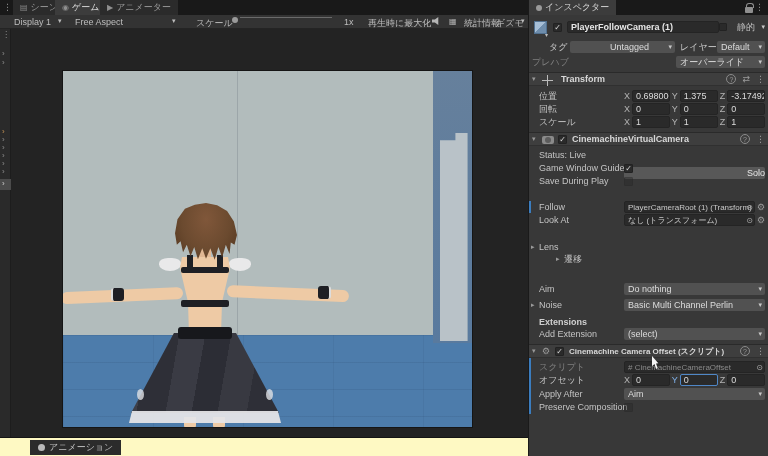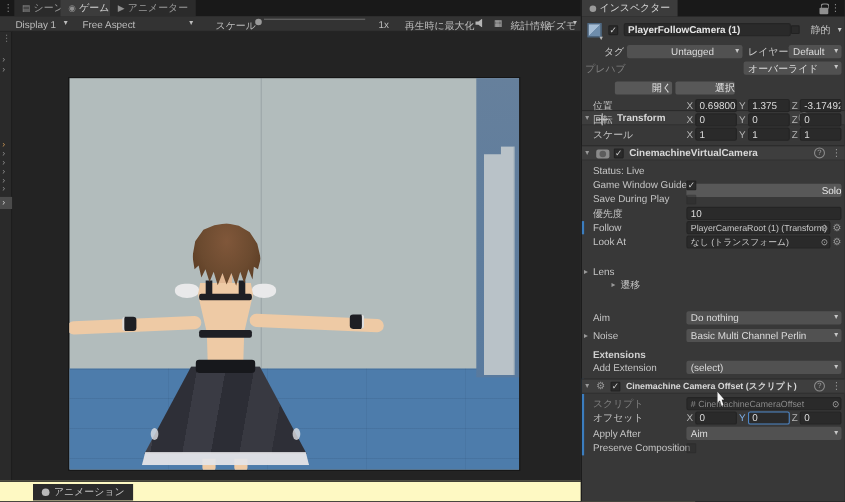--- a/index.html
+++ b/index.html
@@ -256,21 +256,21 @@
 
     <div class="irow" style="top:56px;">
       <span class="lbl dim" style="left:3px;">プレハブ</span>
       <div class="btn" style="position:absolute;left:30px;width:52px;">開く</div>
       <div class="btn" style="position:absolute;left:85px;width:54px;">選択</div>
       <div class="drop" style="position:absolute;left:147px;width:89px;">
         <span>オーバーライド</span><span class="da">▾</span>
       </div>
     </div>
 
-    <div class="chdr" style="top:72px;margin-top:28px;">
+    <div class="chdr" style="top:72px;">
       <span class="fold" style="left:3px;">▾</span>
       <span class="moveico" style="position:absolute;left:13px;top:2px;"></span>
       <span class="title" style="position:absolute;left:32px;">Transform</span>
       <div class="hicons">
           <span class="help">?</span>
           <span>⇄</span>
           <span>⋮</span>
         </div>
     </div>
     <div class="irow" style="top:90px;">
@@ -326,26 +326,20 @@
     <div class="irow" style="top:162px;">
       <span class="lbl">Game Window Guides</span>
       <div class="valzone">
           <span class="chk">✓</span>
         </div>
     </div>
     <div class="irow" style="top:175px;">
       <span class="lbl">Save During Play</span>
       <div class="valzone">
           <span class="chk dim"></span>
-        </div>
-    </div>
-    <div class="irow" style="top:188px;">
-      <span class="lbl">優先度</span>
-      <div class="valzone">
-          <span class="field">10</span>
         </div>
     </div>
     <div class="bluebar" style="top:201px;height:12px;"></div>
     <div class="irow" style="top:201px;">
       <span class="lbl">Follow</span>
       <div class="valzone">
         <span class="objfield"><span>PlayerCameraRoot (1) (Transform)</span><span class="tgt">⊙</span></span>
         <span class="gear">⚙</span>
       </div>
     </div>

